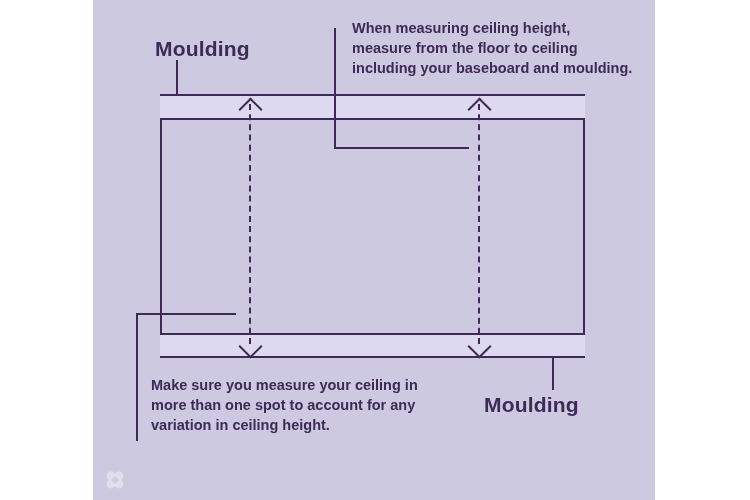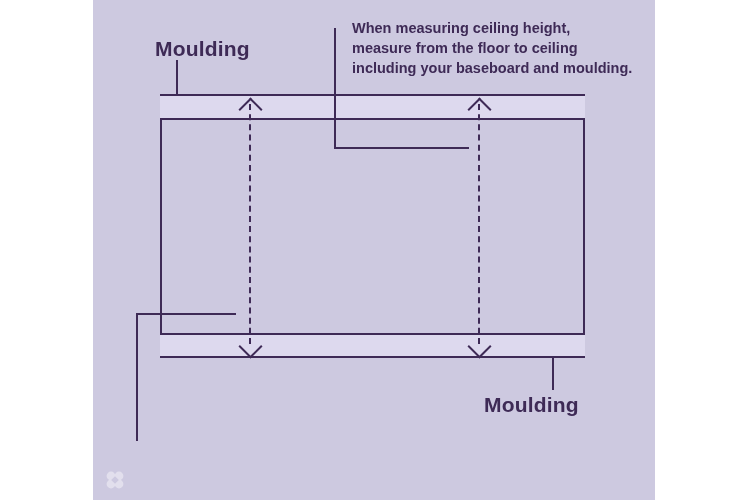--- a/index.html
+++ b/index.html
@@ -160,20 +160,23 @@
 
     <div class="leader lead-bl-v"></div>
     <div class="leader lead-bl-h"></div>
 
     <div class="label-heading label-moulding">Moulding</div>
     <div class="label-heading label-baseboard">Moulding</div>
 
     <div class="callout callout-top-right">When measuring ceiling height,
 measure from the floor to ceiling
 including your baseboard and moulding.</div>
+    <div class="callout callout-bottom-left">Make sure you measure your ceiling in
+more than one spot to account for any
+variation in ceiling height.</div>
 
     <svg id="watermark" viewBox="0 0 24 24">
       <g fill="#ffffff">
         <circle cx="8" cy="8" r="4.4"></circle>
         <circle cx="16" cy="8" r="4.4"></circle>
         <circle cx="8" cy="16" r="4.4"></circle>
         <circle cx="16" cy="16" r="4.4"></circle>
       </g>
       <path d="M12 8.2 L15.8 12 L12 15.8 L8.2 12 Z" fill="#cdc9e0"></path>
     </svg>

